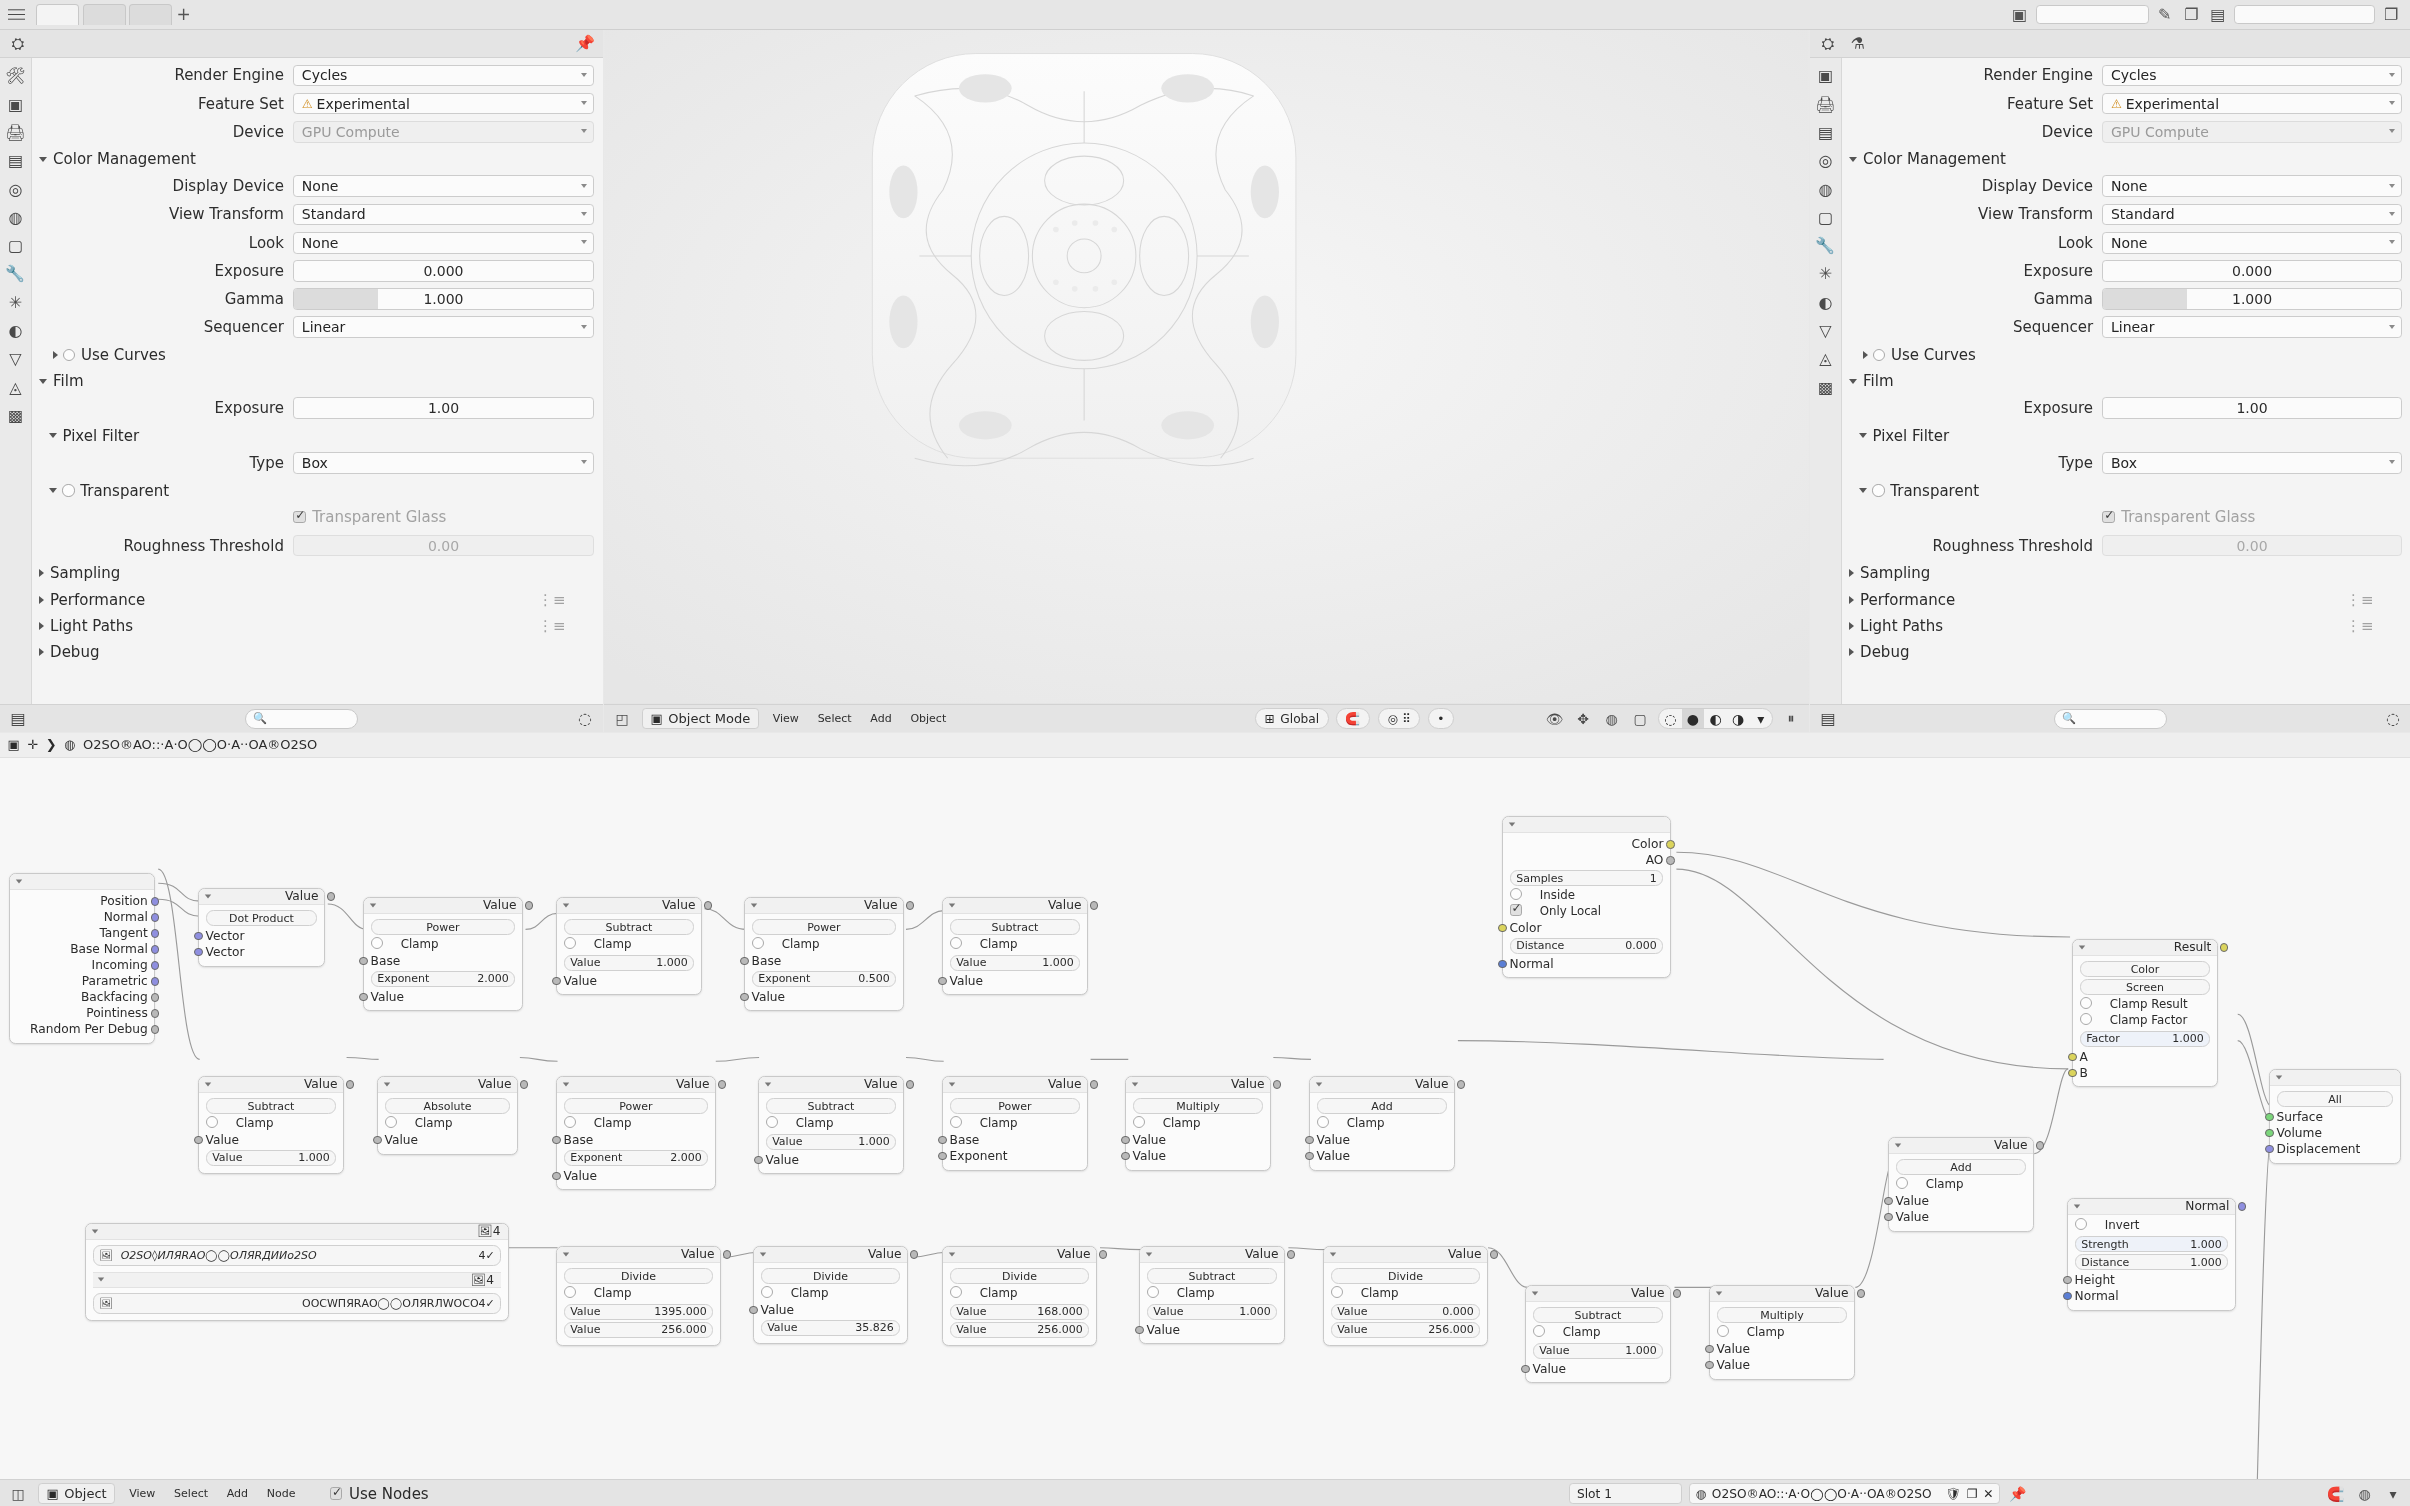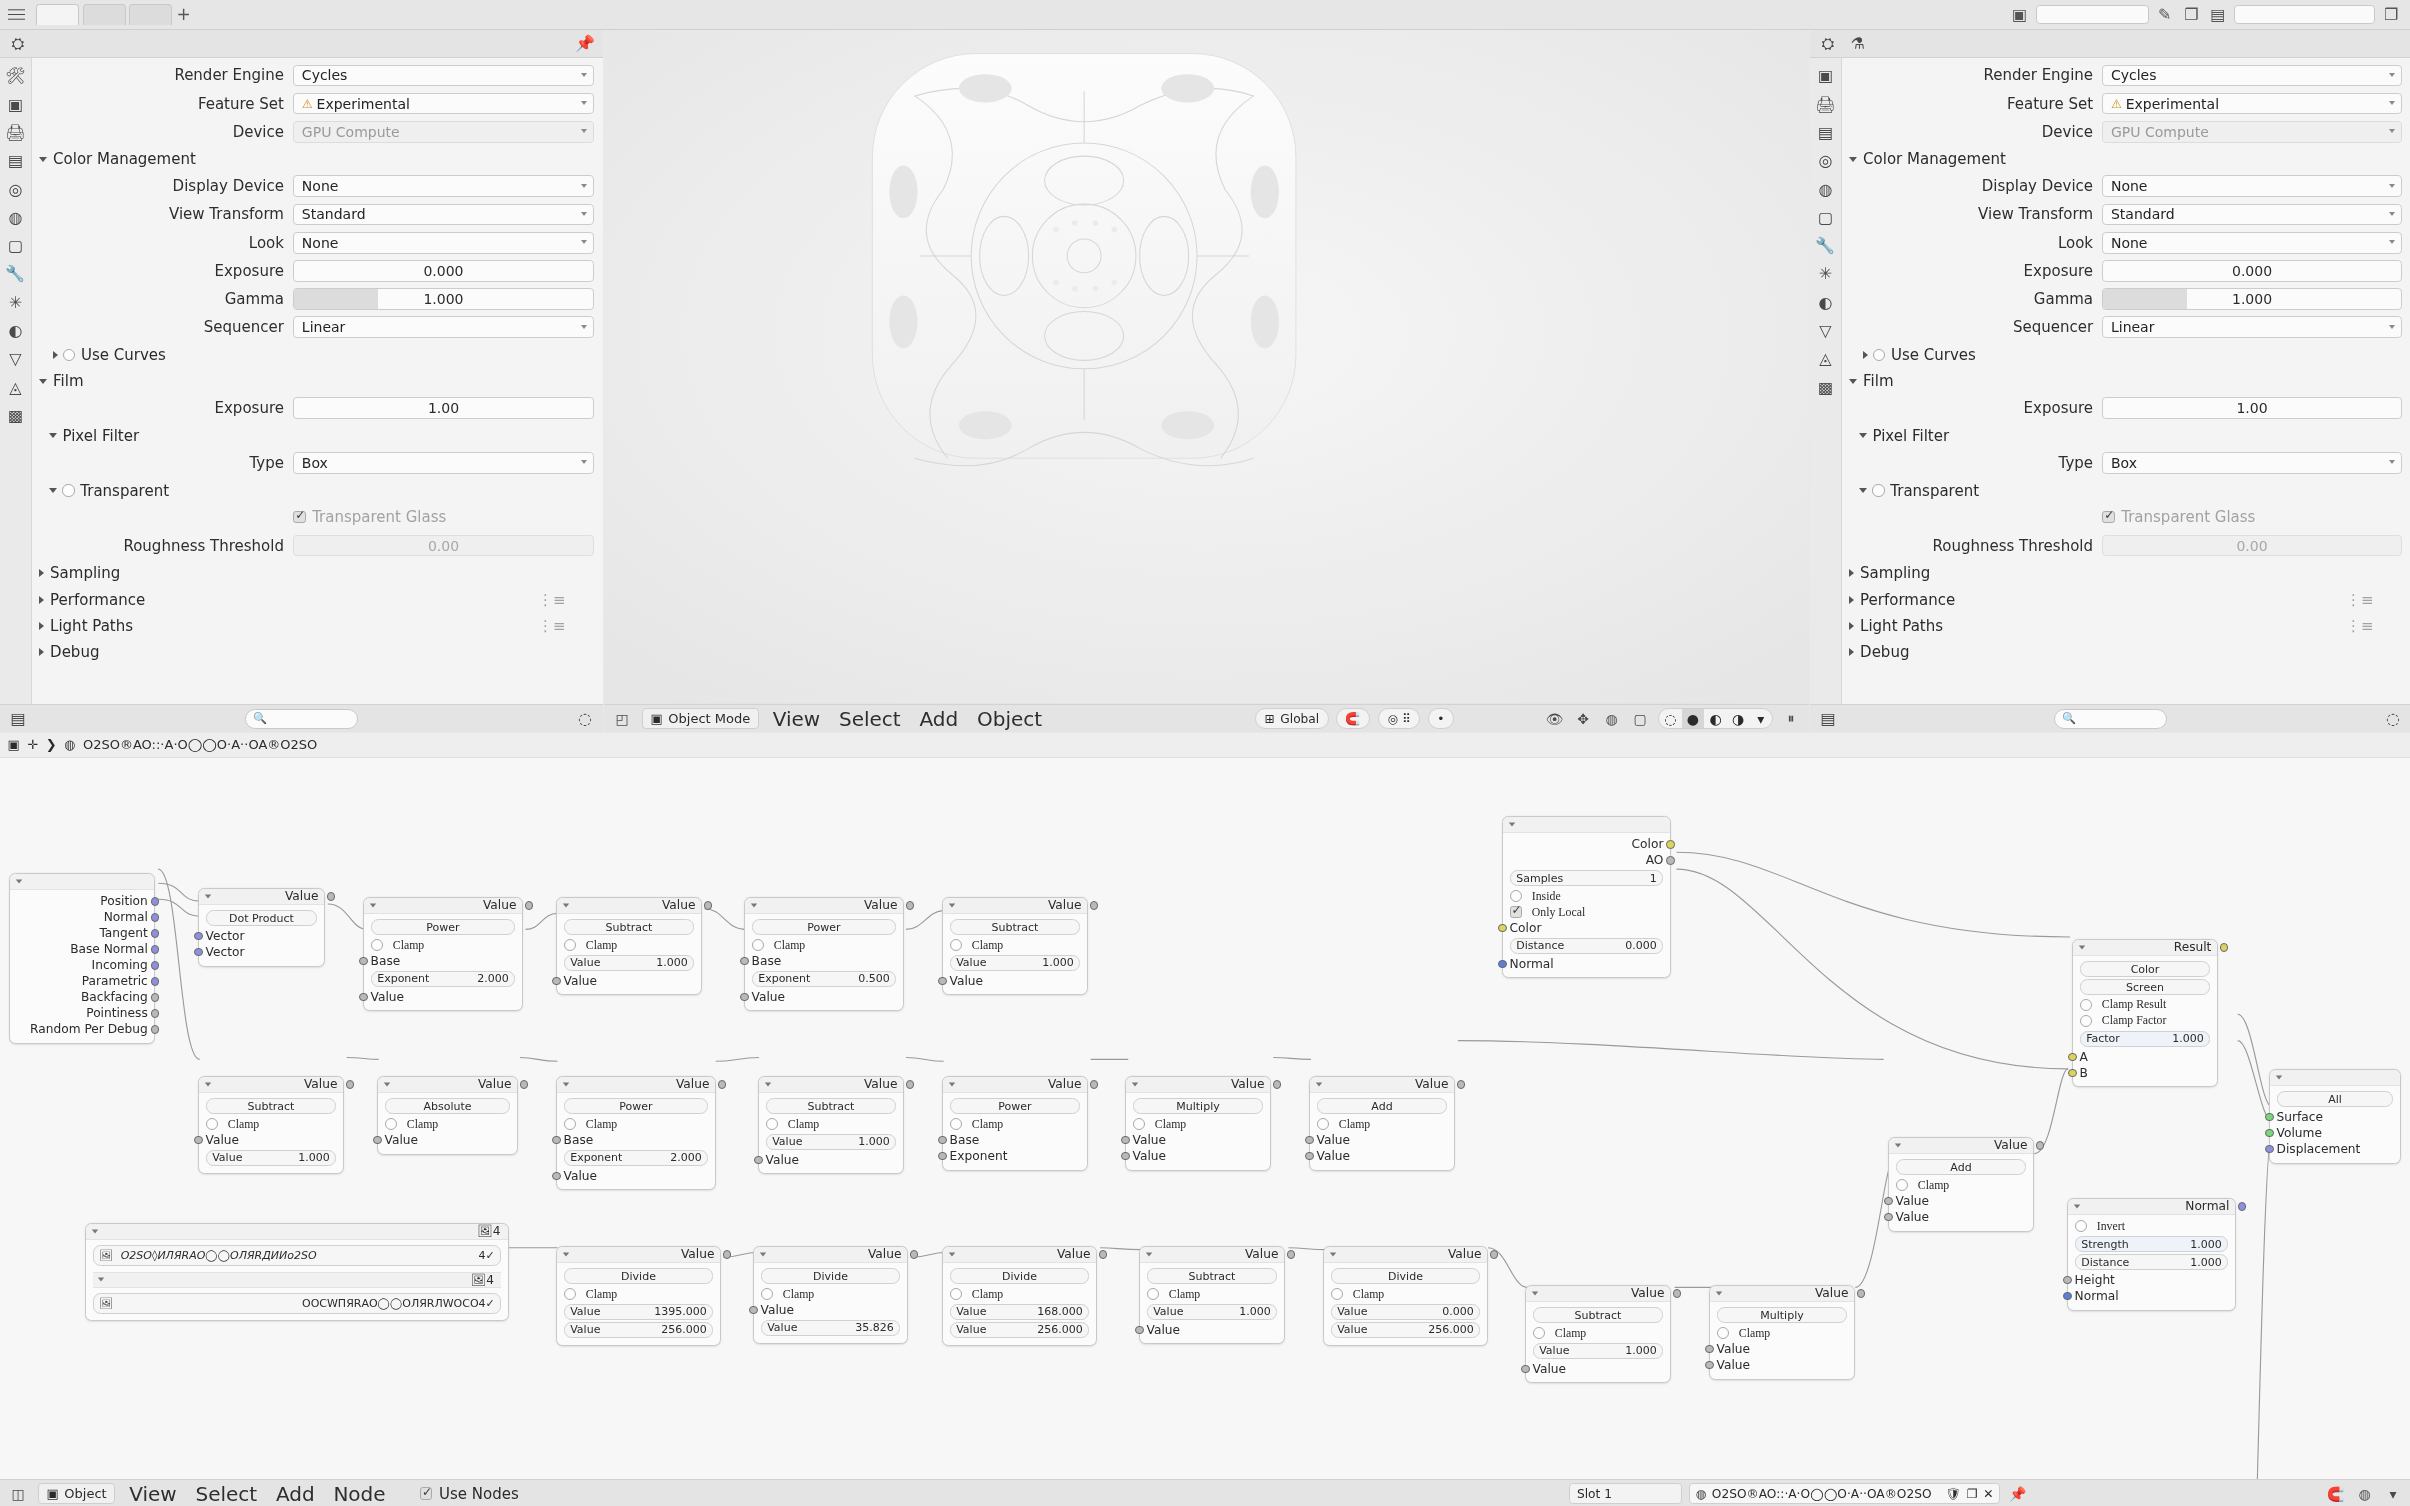--- a/index.html
+++ b/index.html
@@ -95,21 +95,21 @@
   .viewport { background: #e9e9e9; }
   .vp-canvas { position:absolute; left:0; right:0; top:0; bottom:28px; background: linear-gradient(#f0f0f0,#e4e4e4); overflow:hidden; }
   .vp-footer {
     position:absolute; left:0; right:0; bottom:0; height:28px; background:#e4e4e4;
     border-top: 0.9px solid #d2d2d2; display:flex; align-items:center; padding: 0 7.5px; gap: 9.4px; font-size: 14px;
   }
   .mode-chip {
     height: 21px; display:flex; align-items:center; gap:5.6px; padding: 0 7.5px;
     background: #f0f0f0; border: 0.9px solid #cfcfcf; border-radius: 3.8px; font-size: 13px;
   }
-  .menu-item { font-size: 20px; color: #2e2e2e; padding: 0 4.7px; }
+  .menu-item { font-size: 11px; color: #2e2e2e; padding: 0 4.7px; }
   .pill { height: 21px; border-radius: 10.4px; border:0.9px solid #cfcfcf; background:#f3f3f3; display:flex; align-items:center; padding:0 8.5px; gap:5.6px; font-size: 12.2px;}
   .seg { display:flex; align-items:center; border:0.9px solid #cfcfcf; border-radius: 10.4px; overflow:hidden; background:#f3f3f3; }
   .seg .s { width: 22.6px; height: 19px; display:flex; align-items:center; justify-content:center; }
   .seg .s.on { background: #d6d6d6; }
 
   
   .nodeed { background: #f5f5f5; }
   .breadcrumb { height: 24.5px; display:flex; align-items:center; gap: 7.5px; padding: 0 7.5px; font-size: 13px; background:#eeeeee; border-bottom:0.9px solid #e0e0e0;}
   .nodecanvas { position:absolute; left:0; right:0; top:24.5px; bottom:28px; background: #f7f7f7; overflow:hidden; }
   .node {
@@ -120,21 +120,21 @@
   .node .nhead .tri { border-top-color:#777; transform: scale(.8); }
   .node .nbody { padding: 3.8px 6.6px 5.6px 6.6px; }
   .nrow { height: 16px; display:flex; align-items:center; position: relative; font-size: 12.2px; }
   .nrow.right { justify-content: flex-end; }
   .nfield {
     height: 16px; background:#f6f6f6; border:0.9px solid #d0d0d0; border-radius: 7.5px;
     display:flex; align-items:center; justify-content:center; font-size: 11px; margin: 1.9px 0; padding: 0 5.6px; width: 100%;
   }
   .nfield.split { justify-content: space-between; }
   .nfield.blue { background:#eef2f9; }
-  .nopt { display:flex; align-items:center; gap: 10px; height: 16px; font-size: 11.8px; font-family: Liberation Serif, serif; }
+  .nopt { display:flex; gap: 18px; height: 16px; font-size: 11.8px; }
   .sock { position:absolute; width: 8.5px; height: 8.5px; border-radius: 50%; border: 0.9px solid #6a6a6a; }
   .sock.l { left: -11.3px; } .sock.r { right: -11.3px; }
   .sock.y { background:#dbd45c; } .sock.g { background:#7bd67b; }
   .sock.v { background:#8f8fe0; } .sock.gray { background:#b9b9b9; }
   .sock.b { background:#5b7fd6; }
   .node-footer {
     position:absolute; left:0; right:0; bottom:0; height:28px; background:#e4e4e4;
     border-top:0.9px solid #d2d2d2; display:flex; align-items:center; padding:0 7.5px; gap:9.4px; font-size:14px;
   }
   .slotfield { height:21px; border:0.9px solid #cfcfcf; border-radius:3.8px; background:#f3f3f3; display:flex; align-items:center; padding:0 7.5px; font-size:12.2px;}

